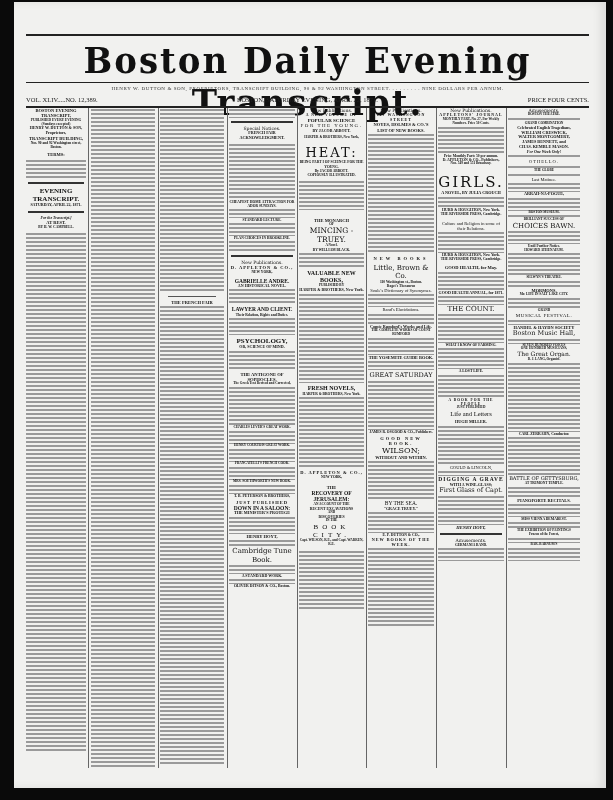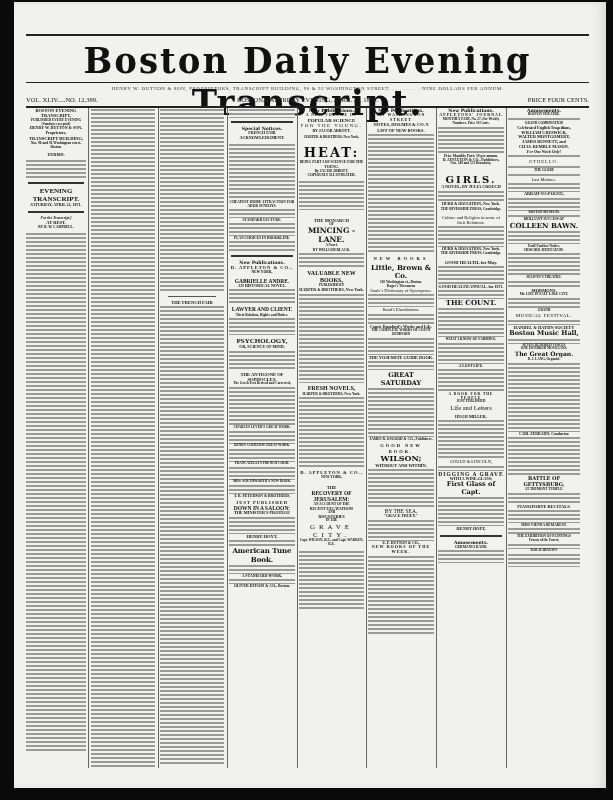--- a/index.html
+++ b/index.html
@@ -8,21 +8,21 @@
 .rule{position:absolute;left:26px;right:24px;background:#222}
 #masthead{position:absolute;left:26px;right:24px;top:40px;height:40px;text-align:center;font-family:"DejaVu Serif",serif;font-weight:bold;font-size:34px;letter-spacing:2px;color:#111;transform:scaleY(1.05);font-style:normal}
 #publisher{position:absolute;left:26px;right:24px;top:86px;font-family:"Liberation Serif",serif;font-size:5px;letter-spacing:.6px;text-align:center;color:#333}
 #dateline{position:absolute;left:26px;right:24px;top:96px;height:10px;font-family:"Liberation Serif",serif;font-size:6.5px;color:#222}
 #dateline .l{position:absolute;left:0}
 #dateline .c{position:absolute;left:0;right:0;text-align:center}
 #dateline .r{position:absolute;right:0}
 .col{position:absolute;top:108px;font-family:"Liberation Serif",serif;color:#222;overflow:hidden}
 .colsep{position:absolute;top:108px;width:1px;height:660px;background:#666}
 .hd{font-weight:bold;text-align:center;color:#111;line-height:1.15}
-.bl{font-family:"DejaVu Serif",serif;font-weight:bold}
+.bl{font-family:"DejaVu Serif",serif;font-weight:normal}
 .sm{font-size:4.5px}
 .md{font-size:6px}
 .hr{height:1px;background:#555;margin:3px 8px}
 .hr2{height:2px;background:#333;margin:3px 2px}
 .it{font-style:italic}
 .fill{background:repeating-linear-gradient(#f1f1ef 0 1px,#9a9a9a 1px 2.6px,#f1f1ef 2.6px 4px);}
 </style>
 </head>
 <body>
 
@@ -113,62 +113,62 @@
   <div class="fill" style="height:14px"></div>
   <div class="hd" style="font-size:3.4px">MRS. SOUTHWORTH'S NEW BOOK.</div>
   <div class="fill" style="height:10px"></div>
   <div class="hd" style="font-size:3.8px">T. B. PETERSON &amp; BROTHERS,</div>
   <div class="hd" style="font-size:4.5px;letter-spacing:1px;margin-top:2px">JUST PUBLISHED</div>
   <div class="hd" style="font-size:5.5px">DOWN IN A SALOON:</div>
   <div class="hd" style="font-size:4.2px">THE MINISTER'S PROTEGE</div>
   <div class="fill" style="height:18px"></div>
   <div class="hd" style="font-size:4.5px">HENRY HOYT,</div>
   <div class="fill" style="height:8px"></div>
-  <div class="hd bl" style="font-size:7px">American Tune Book.</div>
+  <div class="hd bl" style="font-size:7px">Cambridge Tune Book.</div>
   <div class="fill" style="height:10px"></div>
   <div class="hd" style="font-size:4px">A STANDARD WORK.</div>
   <div class="fill" style="height:6px"></div>
   <div class="hd" style="font-size:3.8px">OLIVER DITSON &amp; CO., Boston.</div>
 </div>
 
 <div class="col" style="left:299px;width:65px;height:660px">
   <div class="hd sm bl">New Publications.</div>
   <div class="hd" style="font-size:3.8px;letter-spacing:1px">A NEW VOLUME OF</div>
   <div class="hd" style="font-size:5px">POPULAR SCIENCE</div>
   <div class="hd" style="font-size:5px;font-weight:normal;letter-spacing:1.5px">FOR THE YOUNG.</div>
   <div class="hd" style="font-size:4px">BY JACOB ABBOTT.</div>
   <div class="hd" style="font-size:3.4px;margin-top:2px">HARPER &amp; BROTHERS, New York,</div>
   <div class="hd bl" style="font-size:13px;letter-spacing:2px;margin-top:6px">HEAT:</div>
   <div class="hd" style="font-size:3.6px">BEING PART I OF SCIENCE FOR THE YOUNG.</div>
   <div class="hd" style="font-size:3.6px">By JACOB ABBOTT.</div>
   <div class="hd" style="font-size:3.6px">COPIOUSLY ILLUSTRATED.</div>
   <div class="fill" style="height:30px;margin-top:3px"></div>
   <div class="hd" style="font-size:4.5px;margin-top:8px">THE MONARCH</div>
   <div class="hd" style="font-size:3.4px">OF</div>
-  <div class="hd bl" style="font-size:7.5px">MINCING - LANE.</div>
+  <div class="hd bl" style="font-size:7.5px">MINCING - TRUEY.</div>
   <div class="hd" style="font-size:3.4px">A Novel.</div>
   <div class="hd" style="font-size:3.6px">BY WILLIAM BLACK.</div>
   <div class="fill" style="height:16px"></div>
   <div class="hd" style="font-size:6px;margin-top:2px">VALUABLE NEW BOOKS,</div>
   <div class="hd" style="font-size:3.4px">PUBLISHED BY</div>
   <div class="hd" style="font-size:4px">HARPER &amp; BROTHERS, New York.</div>
   <div class="fill" style="height:90px"></div>
   <div class="hd" style="font-size:6px;margin-top:2px">FRESH NOVELS,</div>
   <div class="hd" style="font-size:3.6px">HARPER &amp; BROTHERS, New York.</div>
   <div class="fill" style="height:72px"></div>
   <div class="hd" style="font-size:4.5px;letter-spacing:1px;margin-top:2px">D. APPLETON &amp; CO.,</div>
   <div class="hd" style="font-size:3.6px">NEW YORK,</div>
   <div class="hd" style="font-size:4.5px;margin-top:6px">THE</div>
   <div class="hd" style="font-size:5.5px">RECOVERY OF JERUSALEM:</div>
   <div class="hd" style="font-size:3.4px">AN ACCOUNT OF THE</div>
   <div class="hd" style="font-size:3.8px">RECENT EXCAVATIONS</div>
   <div class="hd" style="font-size:3.4px">AND</div>
   <div class="hd" style="font-size:3.8px">DISCOVERIES</div>
   <div class="hd" style="font-size:3.4px">IN THE</div>
-  <div class="hd" style="font-size:7px;font-weight:normal;letter-spacing:4px">GRAVE CITY.</div>
+  <div class="hd" style="font-size:7px;font-weight:normal;letter-spacing:4px">BOOK CITY.</div>
   <div class="hd" style="font-size:3.4px">Capt. WILSON, R.E., and Capt. WARREN, R.E.</div>
   <div class="fill" style="height:60px;margin-top:3px"></div>
 </div>
 
 <div class="col" style="left:368px;width:66px;height:660px">
   <div class="hd sm bl">New Publications.</div>
   <div class="hd" style="font-size:4px;letter-spacing:1px">117 WASHINGTON STREET</div>
   <div class="hd" style="font-size:4.5px">NOYES, HOLMES &amp; CO.'S</div>
   <div class="hd" style="font-size:4.5px">LIST OF NEW BOOKS.</div>
   <div class="fill" style="height:120px"></div>
@@ -201,21 +201,21 @@
 </div>
 
 <div class="col" style="left:438px;width:66px;height:660px">
   <div class="hd sm bl">New Publications.</div>
   <div class="hd" style="font-size:4px;letter-spacing:1px">APPLETONS' JOURNAL</div>
   <div class="hd" style="font-size:3.4px">MONTHLY PART, No. 27, For Weekly Numbers. Price 50 Cents.</div>
   <div class="fill" style="height:28px"></div>
   <div class="hd" style="font-size:3.6px">Price Monthly Parts 50 per annum.</div>
   <div class="hd" style="font-size:3.8px">D. APPLETON &amp; CO., Publishers,</div>
   <div class="hd" style="font-size:3.4px">Nos. 549 and 551 Broadway.</div>
-  <div class="hd bl" style="font-size:10px;letter-spacing:2px;margin-top:8px">GIRLS.</div>
+  <div class="hd bl" style="font-size:15px;letter-spacing:2px;margin-top:8px">GIRLS.</div>
   <div class="hd" style="font-size:4.2px">A NOVEL, BY JULIA CROUCH</div>
   <div class="fill" style="height:12px"></div>
   <div class="hd" style="font-size:3.8px">HURD &amp; HOUGHTON, New York.</div>
   <div class="hd" style="font-size:3.6px">THE RIVERSIDE PRESS, Cambridge.</div>
   <div class="hd" style="font-size:4.5px;font-weight:normal;margin-top:4px">Culture and Religion in some of their Relations.</div>
   <div class="fill" style="height:22px"></div>
   <div class="hd" style="font-size:3.8px">HURD &amp; HOUGHTON, New York.</div>
   <div class="hd" style="font-size:3.6px">THE RIVERSIDE PRESS, Cambridge.</div>
   <div class="hd" style="font-size:4.5px;margin-top:4px">GOOD HEALTH, for May.</div>
   <div class="fill" style="height:20px"></div>
@@ -261,21 +261,21 @@
   <div class="fill" style="height:4px"></div>
   <div class="hd" style="font-size:3.4px">THE GLOBE</div>
   <div class="fill" style="height:4px"></div>
   <div class="hd" style="font-size:4.5px;font-weight:normal">Last Matinee.</div>
   <div class="fill" style="height:10px"></div>
   <div class="hd" style="font-size:4.2px">ARRAH-NA-POGUE,</div>
   <div class="fill" style="height:14px"></div>
   <div class="hd" style="font-size:3.4px">BOSTON MUSEUM.</div>
   <div class="fill" style="height:4px"></div>
   <div class="hd" style="font-size:3.4px">BRILLIANT SUCCESS OF</div>
-  <div class="hd bl" style="font-size:7px">COLLEEN BAWN.</div>
+  <div class="hd bl" style="font-size:7px">CHOICES BAWN.</div>
   <div class="fill" style="height:14px"></div>
   <div class="hd" style="font-size:3.6px">Until Further Notice.</div>
   <div class="hd" style="font-size:3.4px">HOWARD ATHENAEUM.</div>
   <div class="fill" style="height:24px"></div>
   <div class="hd" style="font-size:3.4px">SELWYN'S THEATRE.</div>
   <div class="fill" style="height:8px"></div>
   <div class="hd" style="font-size:4.4px">MORMONS.</div>
   <div class="hd" style="font-size:3.4px">Mr. LIFE IN SALT LAKE CITY.</div>
   <div class="fill" style="height:12px"></div>
   <div class="hd" style="font-size:3.4px">GRAND</div>

